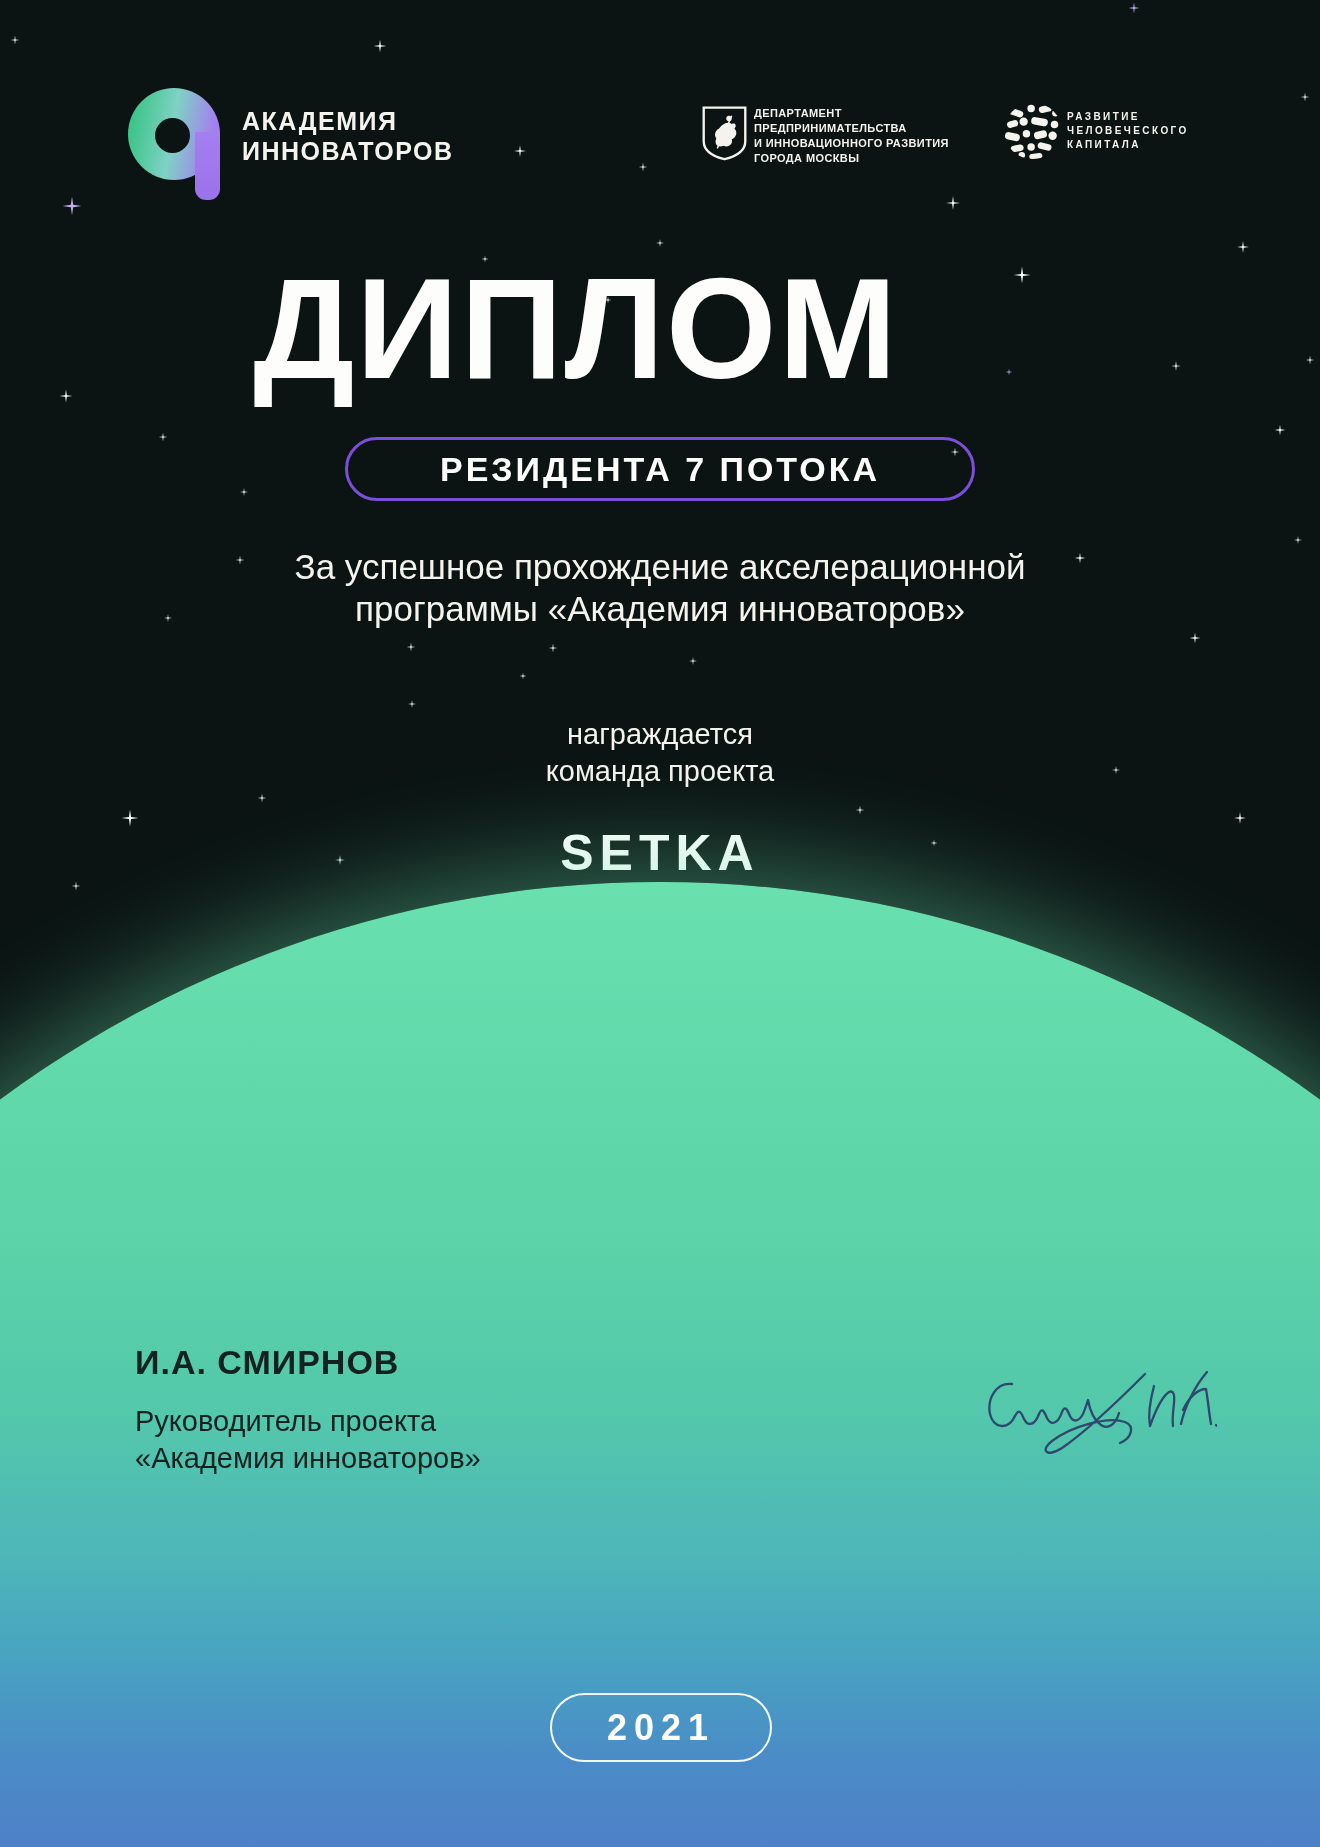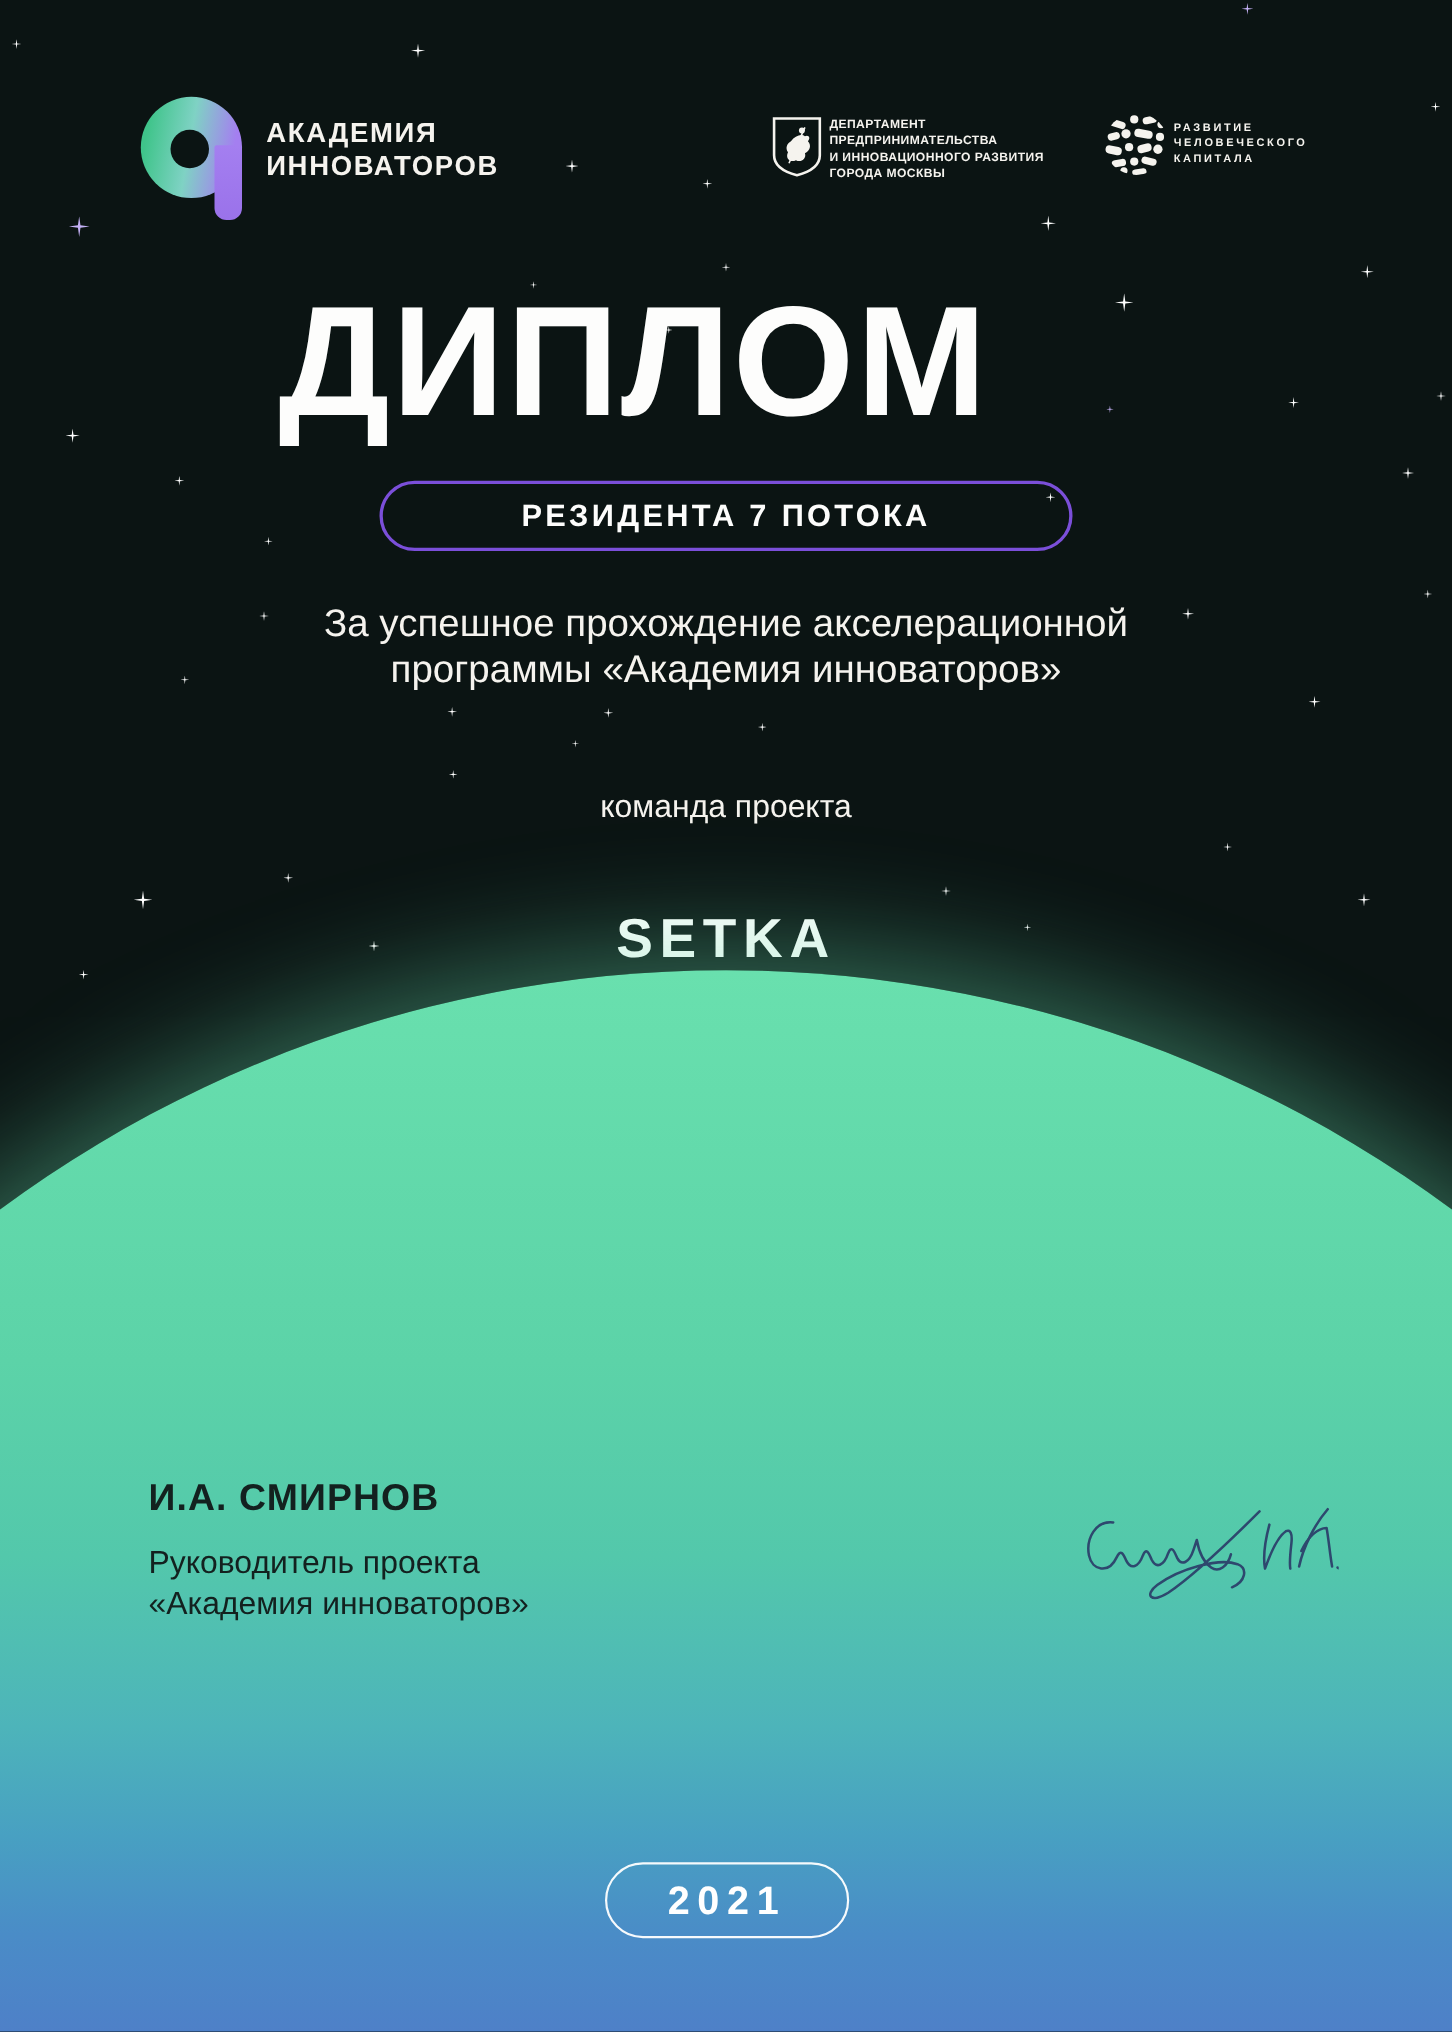--- a/index.html
+++ b/index.html
@@ -41,21 +41,21 @@
     letter-spacing:.4px;color:var(--text);padding-top:2px;}
   .hc-block{position:absolute;left:1003px;top:102px;display:flex;align-items:center;}
   .hc-text{margin-left:4px;font-size:10px;font-weight:700;line-height:14px;
     letter-spacing:2.4px;color:var(--text);}
   
   .title{position:absolute;left:0;top:254px;width:1152px;text-align:center;
     font-size:142px;font-weight:800;letter-spacing:2px;line-height:1.05;color:#fdfdfc;}
   .cohort-badge{position:absolute;left:50%;top:437px;transform:translateX(-50%);
     width:630px;height:64px;box-sizing:border-box;border:3px solid var(--badge-border);
     border-radius:34px;display:flex;align-items:center;justify-content:center;
-    font-size:28px;font-weight:800;letter-spacing:3px;color:#fdfdfc;}
+    font-size:34px;font-weight:800;letter-spacing:3px;color:#fdfdfc;}
   .subtitle{position:absolute;left:0;top:546px;width:1320px;text-align:center;
     font-size:35px;font-weight:400;line-height:42px;color:var(--text);}
   .awarded{position:absolute;left:0;top:716px;width:1320px;text-align:center;
     font-size:29px;font-weight:400;line-height:37px;color:var(--text);}
   .team-name{position:absolute;left:0;top:824px;width:1320px;text-align:center;
     font-size:50px;font-weight:800;letter-spacing:6px;color:#fdfdfc;}
   
   .halo{position:absolute;left:-170px;top:742px;width:1660px;height:370px;
     background:radial-gradient(ellipse 50% 52% at 50% 100%,rgba(105,224,174,.55),rgba(105,224,174,.14) 55%,transparent 78%);
     filter:blur(6px);}
@@ -183,20 +183,21 @@
   <div class="cohort-badge">
     <span>РЕЗИДЕНТА 7 ПОТОКА</span>
   </div>
 
   <div class="subtitle">
     <div>За успешное прохождение акселерационной</div>
     <div>программы «Академия инноваторов»</div>
   </div>
 
   <div class="awarded">
+    <div>награждается</div>
     <div>команда проекта</div>
   </div>
 
   <div class="team-name">SETKA</div>
 
   <div class="halo"></div>
   <div class="planet"></div>
 
   <div class="signer">
     <div class="signer-name">И.А. СМИРНОВ</div>

